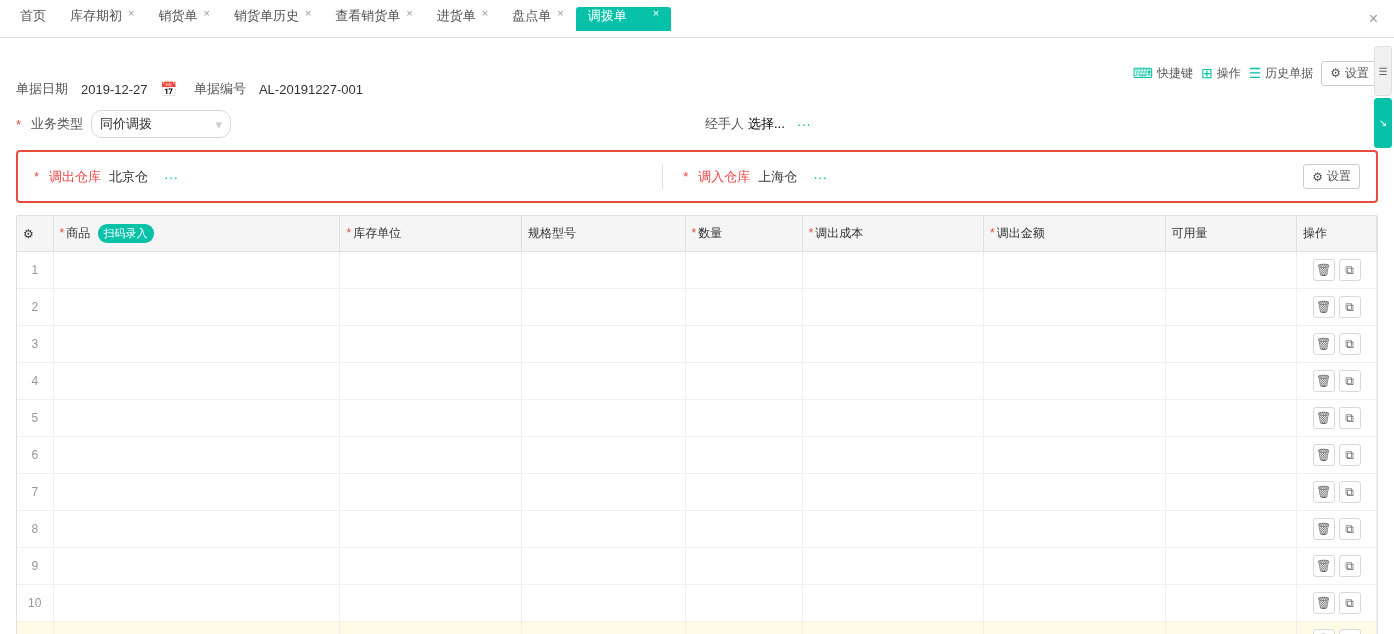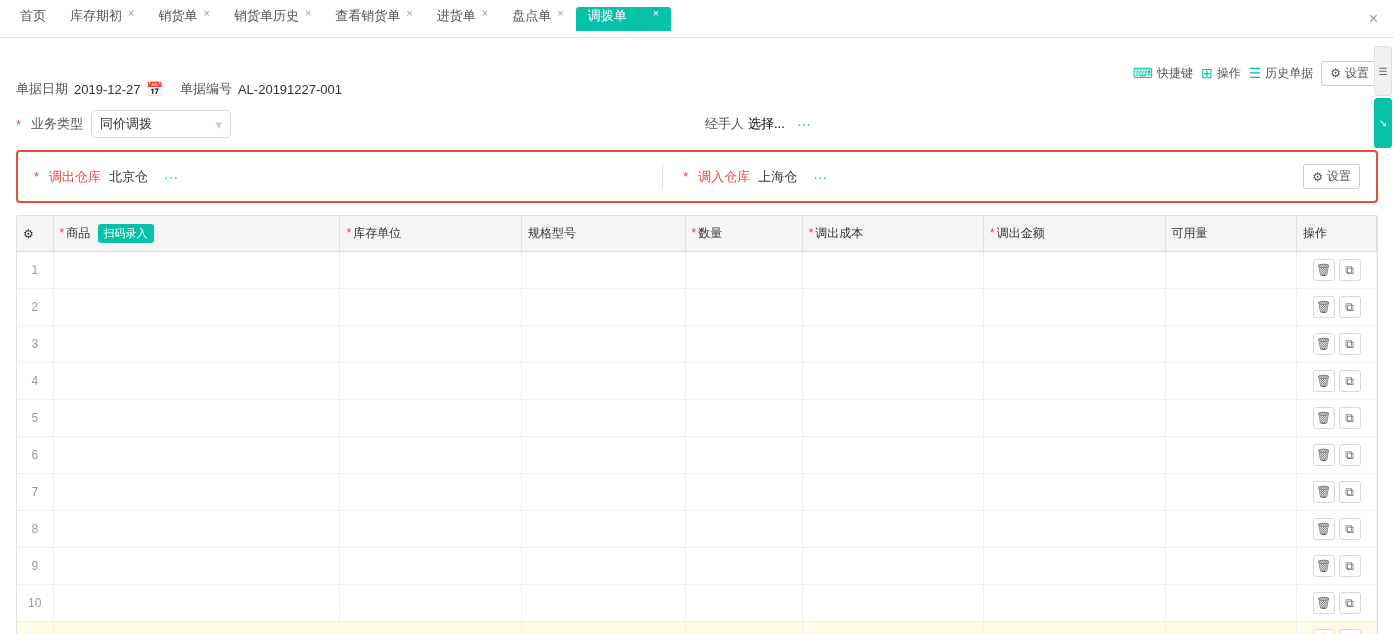--- a/index.html
+++ b/index.html
@@ -69,21 +69,21 @@
     .form-header-right {
       display: flex;
       align-items: center;
       gap: 8px;
       font-size: 12px;
       color: #555;
     }
     .field-group {
       display: flex;
       align-items: center;
-      gap: 6px;
+      gap: 13px;
       margin-top: 32px;
     }
     .field-label {
       color: #555;
       white-space: nowrap;
     }
     .field-value {
       color: #333;
       font-weight: 400;
     }
@@ -166,21 +166,21 @@
       margin-bottom: 12px;
     }
     .biz-section {
       display: flex;
       align-items: center;
       gap: 8px;
       flex: 1;
     }
     .select-field {
       border: 1px solid #d9d9d9;
-      border-radius: 5px;
+      border-radius: 11px;
       padding: 4px 8px;
       background: #fff;
       cursor: pointer;
       display: flex;
       align-items: center;
       gap: 4px;
       min-width: 140px;
     }
     .handler-section {
       display: flex;
@@ -238,21 +238,21 @@
       font-size: 12px;
     }
     .settings-col {
       width: 36px;
       text-align: center;
     }
     .scan-btn {
       background: #07c1a8;
       color: #fff;
       border: none;
-      border-radius: 3px;
+      border-radius: 9px;
       padding: 2px 6px;
       font-size: 11px;
       cursor: pointer;
       margin-left: 4px;
     }
     .action-icons {
       display: flex;
       align-items: center;
       gap: 4px;
       justify-content: center;

